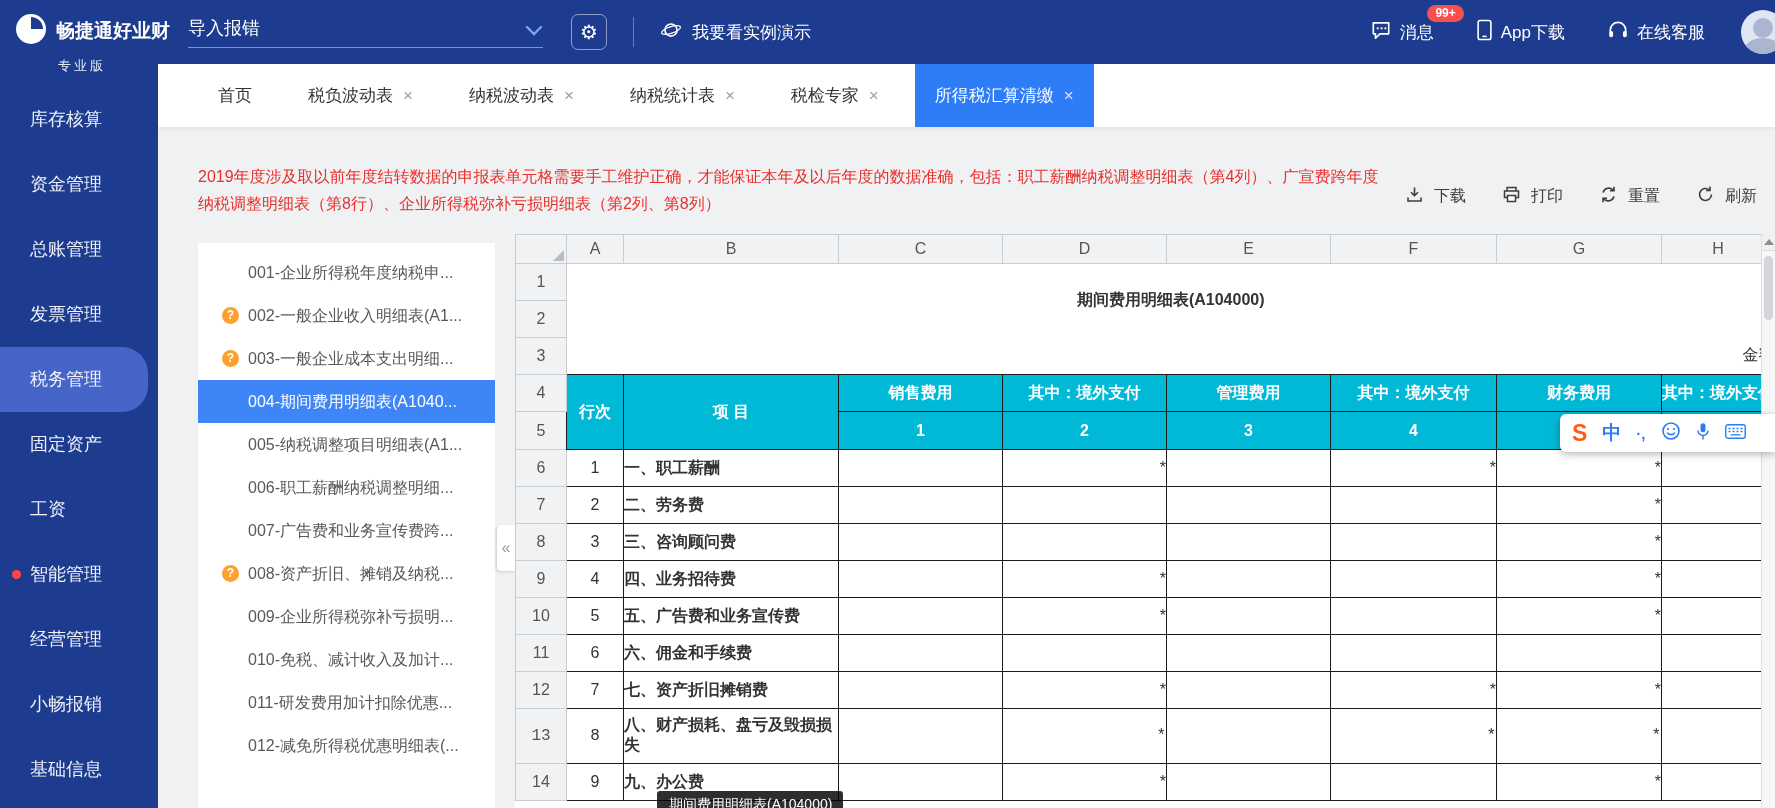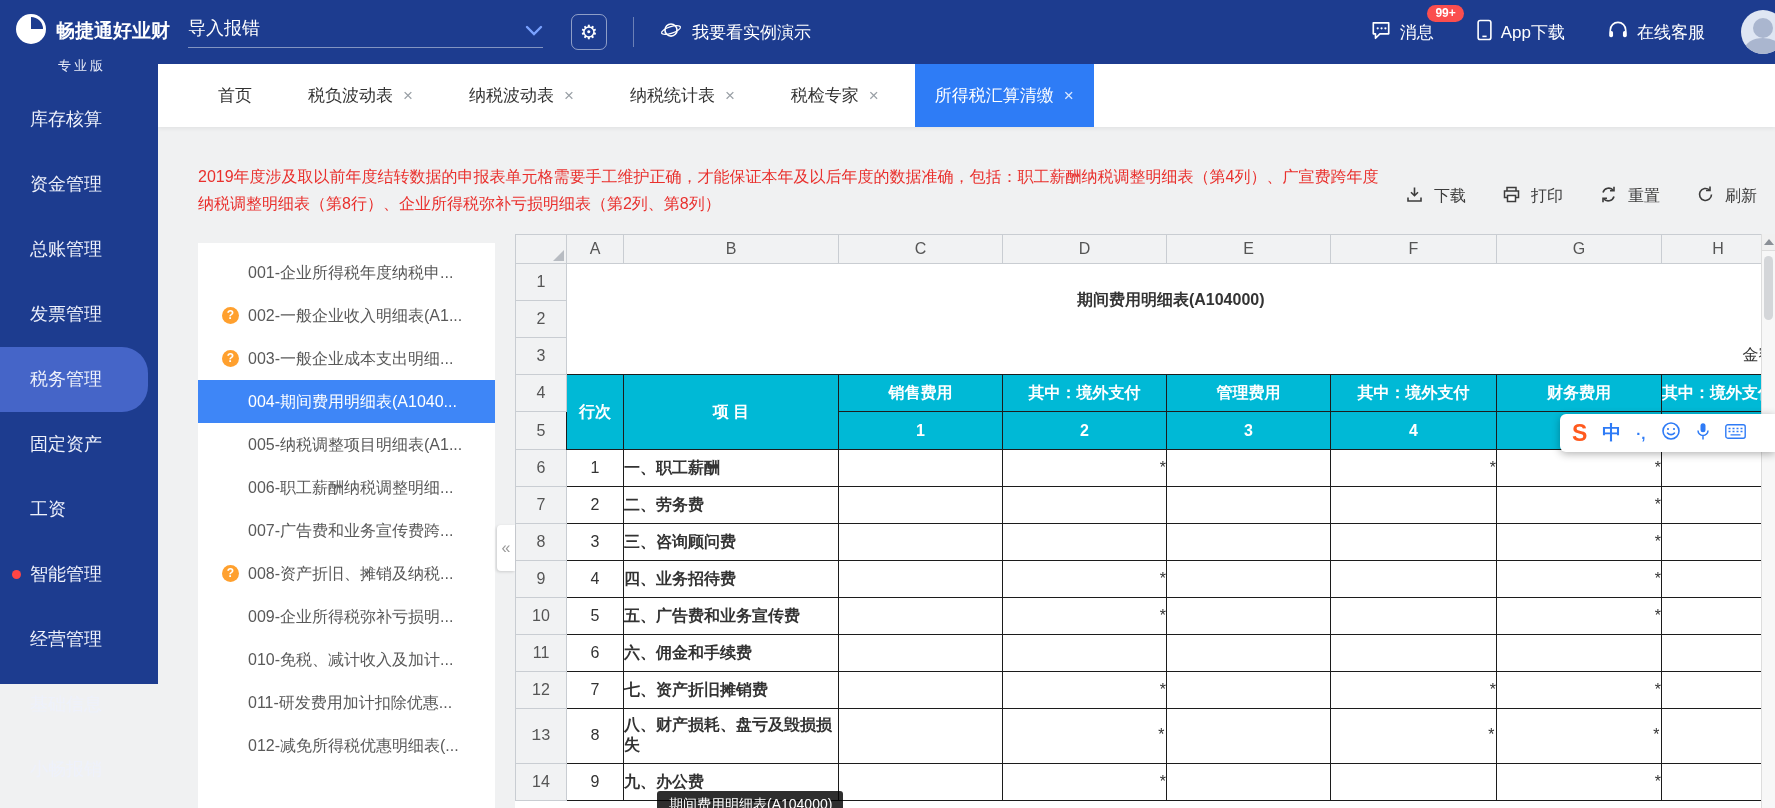--- a/index.html
+++ b/index.html
@@ -2,21 +2,21 @@
 <html><head>
 <meta charset="utf-8">
 <style>
   * { box-sizing: border-box; margin: 0; padding: 0; }
   html,body { width:1775px; height:808px; overflow:hidden; }
   body {
     font-family: "Liberation Sans", "DejaVu Sans", sans-serif;
     background:#f0f1f2; position:relative; color:#333;
   }
   
-  .sidebar { position:absolute; left:0; top:0; width:158px; height:684px;
+  .sidebar { position:absolute; left:0; top:0; width:158px; height:808px;
     background:#1d3c8f; z-index:30; }
   .logo-block { padding:12px 10px 0 14px; }
   .brand-row { display:flex; align-items:center; gap:8px; }
   .brand-title { color:#fff; font-size:19px; font-weight:bold; white-space:nowrap; }
   .brand-edition { color:#e8ecf8; font-size:13px; letter-spacing:3px; margin-top:7px;margin-left:44px; }
   .side-nav { margin-top:12px; }
   .side-item { position:relative; height:65px; line-height:65px; padding-left:30px;
     color:#eef1fb; font-size:18px; cursor:pointer; white-space:nowrap; }
   .side-item.active { background:#4565c8; border-radius:0 26px 26px 0; margin-right:10px; }
   .side-dot { position:absolute; left:12px; top:28px; width:9px; height:9px;
@@ -129,22 +129,22 @@
   <nav class="side-nav">
     <div class="side-item"><span>库存核算</span></div>
     <div class="side-item"><span>资金管理</span></div>
     <div class="side-item"><span>总账管理</span></div>
     <div class="side-item"><span>发票管理</span></div>
     <div class="side-item active"><span>税务管理</span></div>
     <div class="side-item"><span>固定资产</span></div>
     <div class="side-item"><span>工资</span></div>
     <div class="side-item"><span class="side-dot"></span><span>智能管理</span></div>
     <div class="side-item"><span>经营管理</span></div>
+    <div class="side-item"><span>小畅报销</span></div>
     <div class="side-item"><span>基础信息</span></div>
-    <div class="side-item"><span>小畅报销</span></div>
   </nav>
 </aside>
 
 <header class="topbar">
   <div class="import-control">
     <span class="import-label">导入报错</span>
     <span>
       <svg width="18" height="11" viewBox="0 0 18 11">
           <path d="M2 2l7 7 7-7" stroke="#7aa2ff" stroke-width="2.4" fill="none" stroke-linecap="round"></path>
         </svg>

